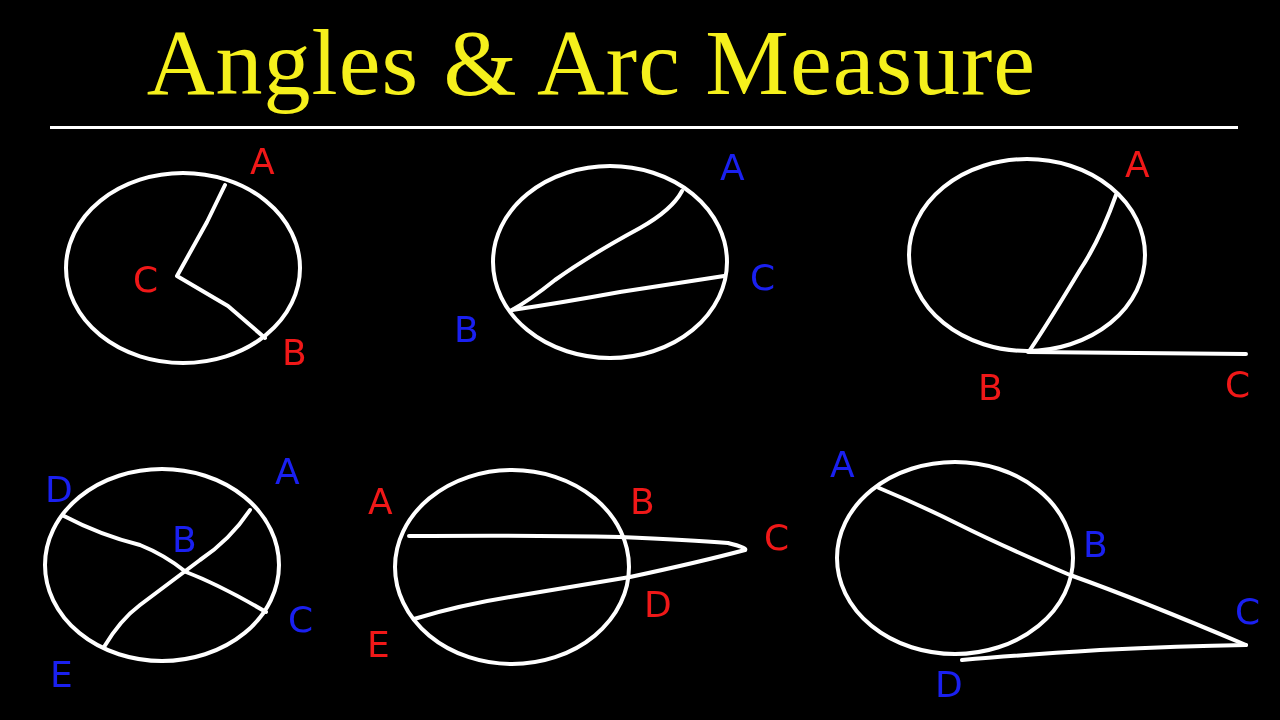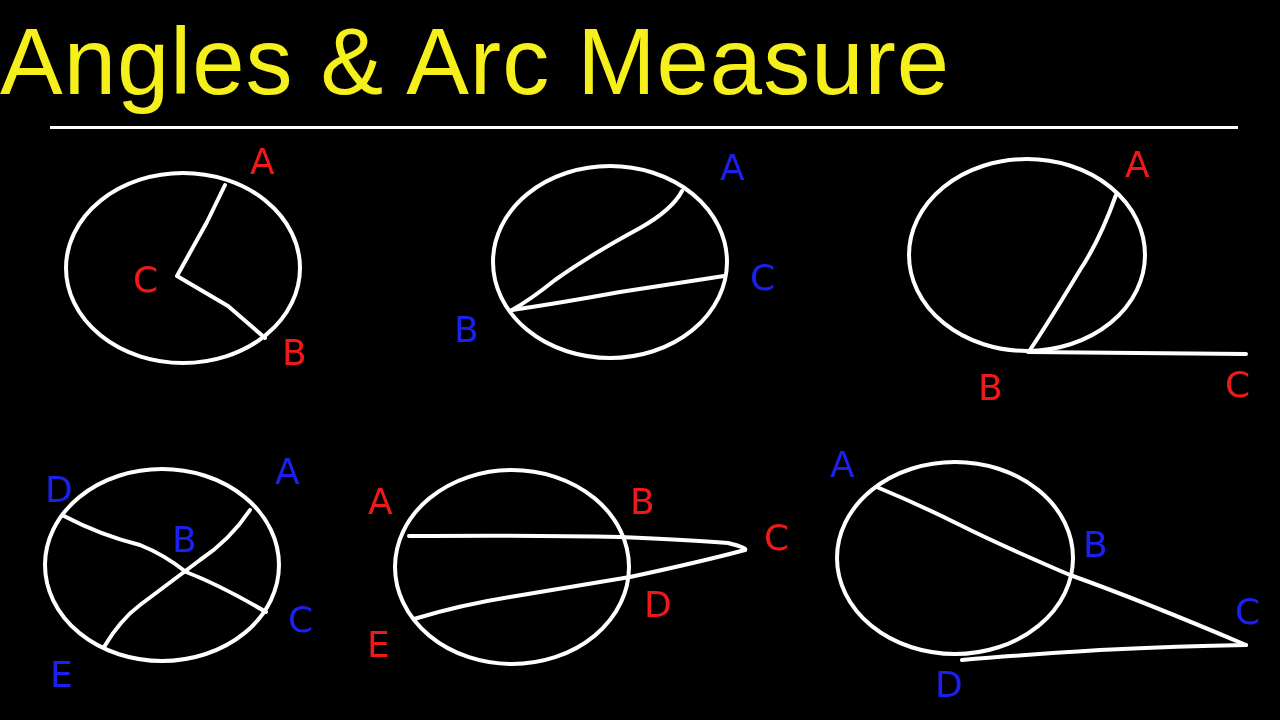--- a/index.html
+++ b/index.html
@@ -1,20 +1,20 @@
 <!DOCTYPE html>
 <html><head>
 <meta charset="utf-8">
 <style>
   html, body { margin: 0; padding: 0; background: #000; }
   body { width: 1280px; height: 720px; position: relative; overflow: hidden; font-family: "DejaVu Sans", sans-serif; }
   .title {
-    position: absolute; left: 0; top: 6px; width: 1036px; text-align: left;
+    position: absolute; left: 0; top: 6px; width: 1036px; text-align: right;
     color: #f5f01c; font-size: 94px; font-weight: normal; letter-spacing: 1px;
-    font-family: Liberation Sans, sans-serif; line-height: 112px;
+    font-family: Liberation Serif, serif; line-height: 112px;
   }
   .rule { position: absolute; left: 50px; top: 126px; width: 1188px; height: 3px; background: #fff; }
   svg.canvas { position: absolute; left: 0; top: 0; }
   .lbl { position: absolute; font-family: "DejaVu Sans", sans-serif; font-size: 36px; line-height: 40px; }
   .red { color: #f01818; }
   .blue { color: #1a20f0; }
 </style>
 </head>
 <body>
 

